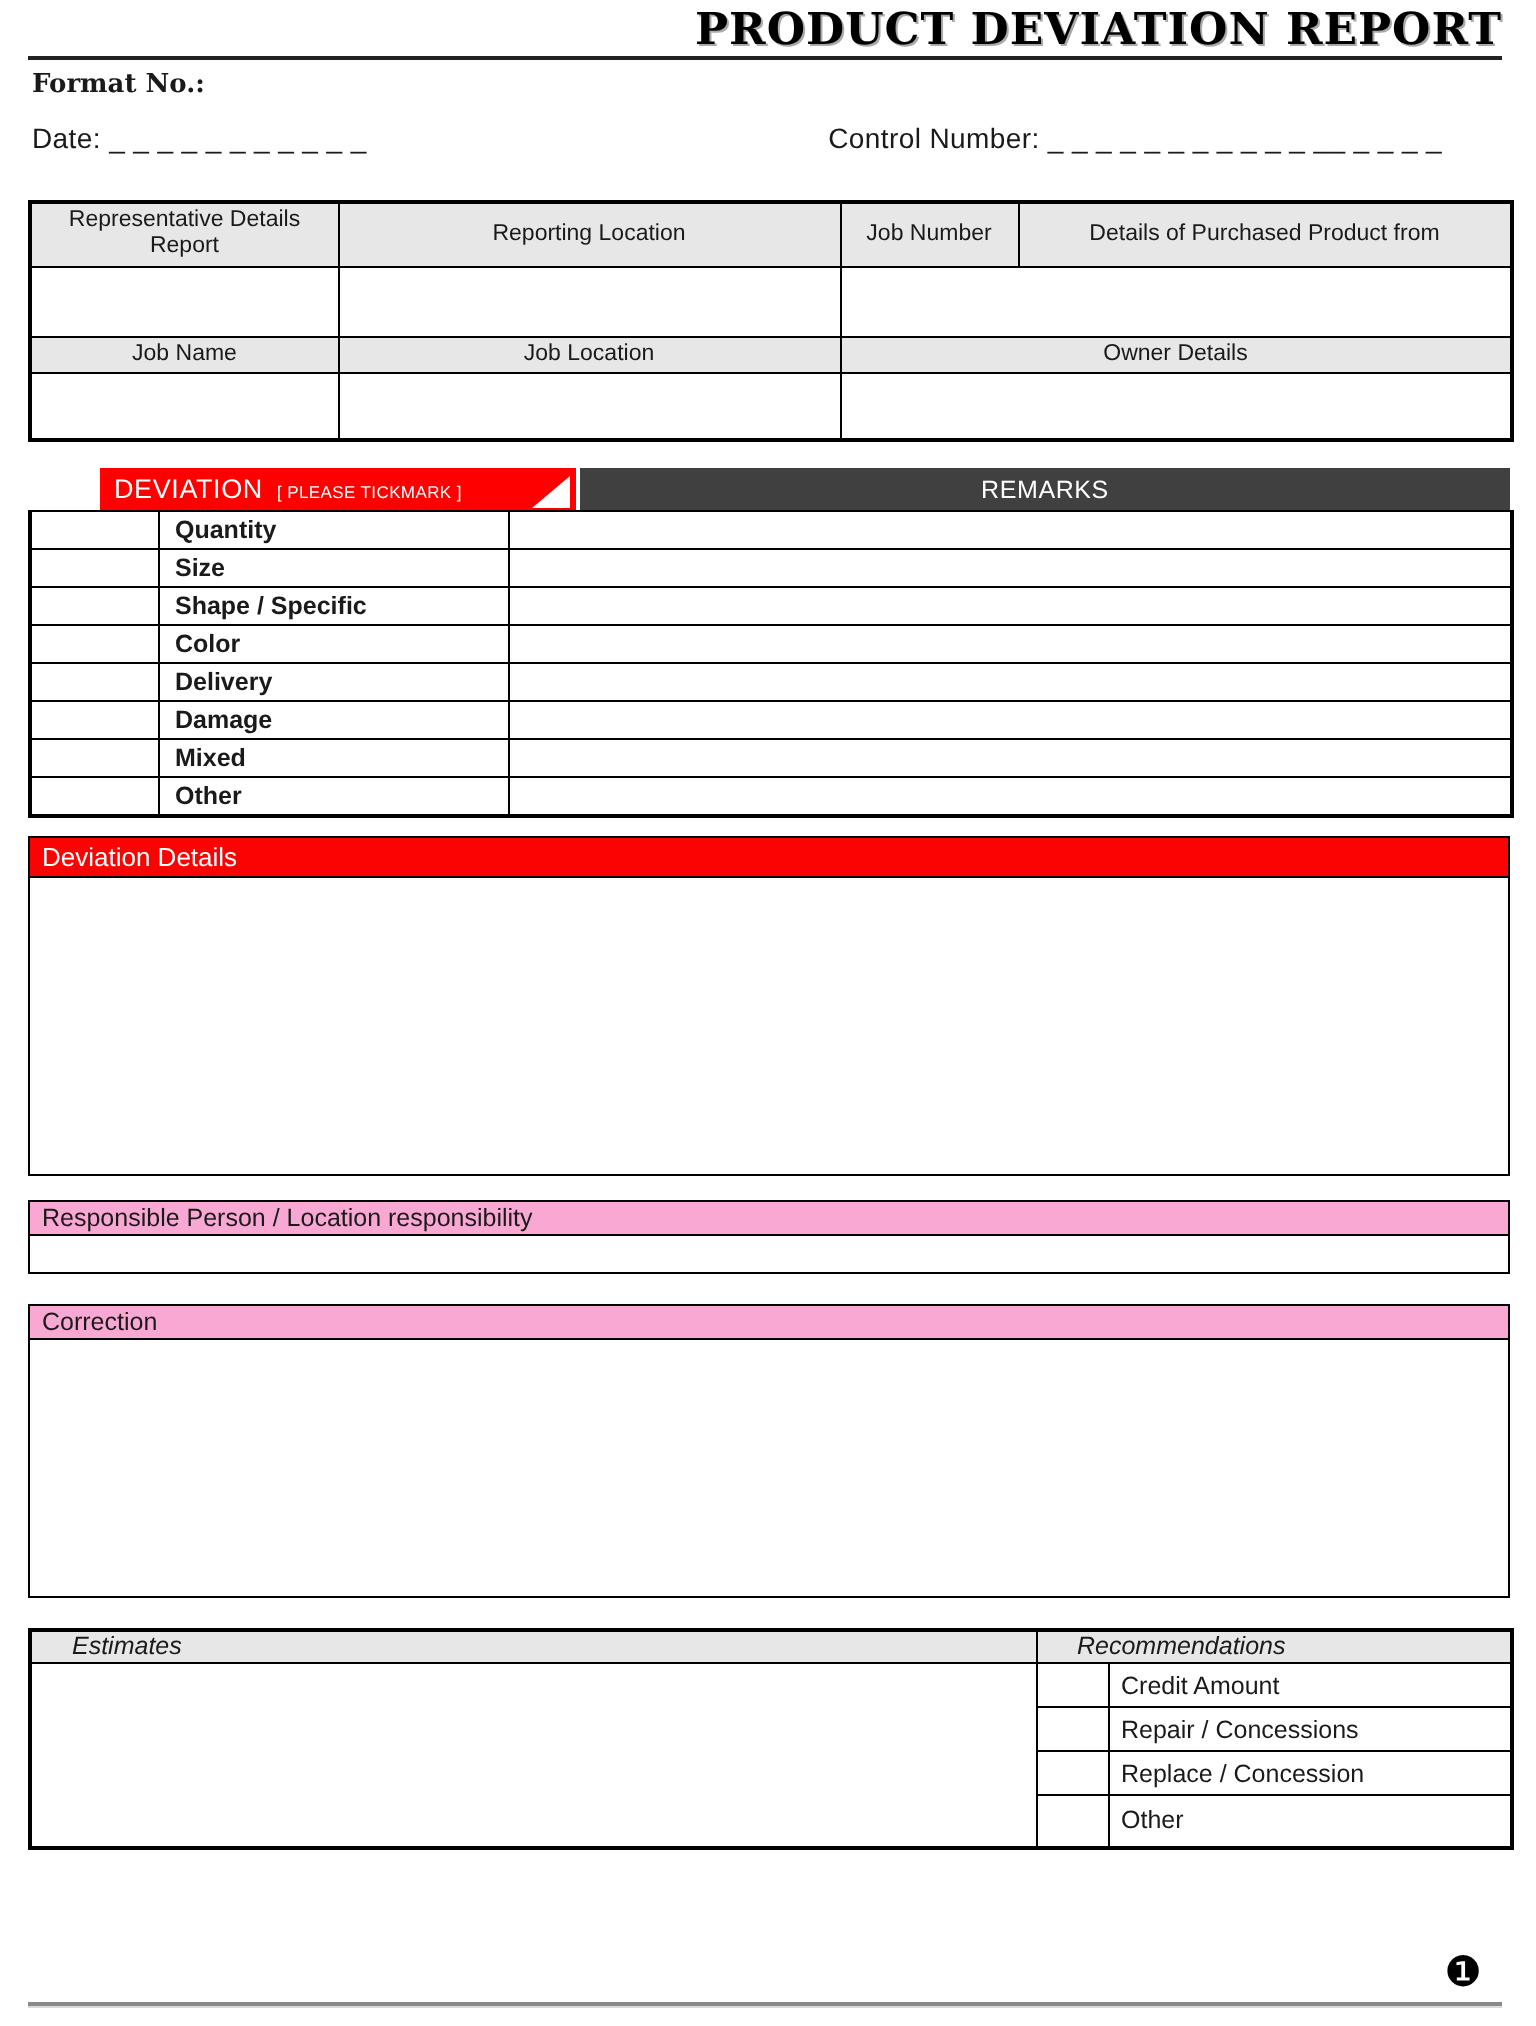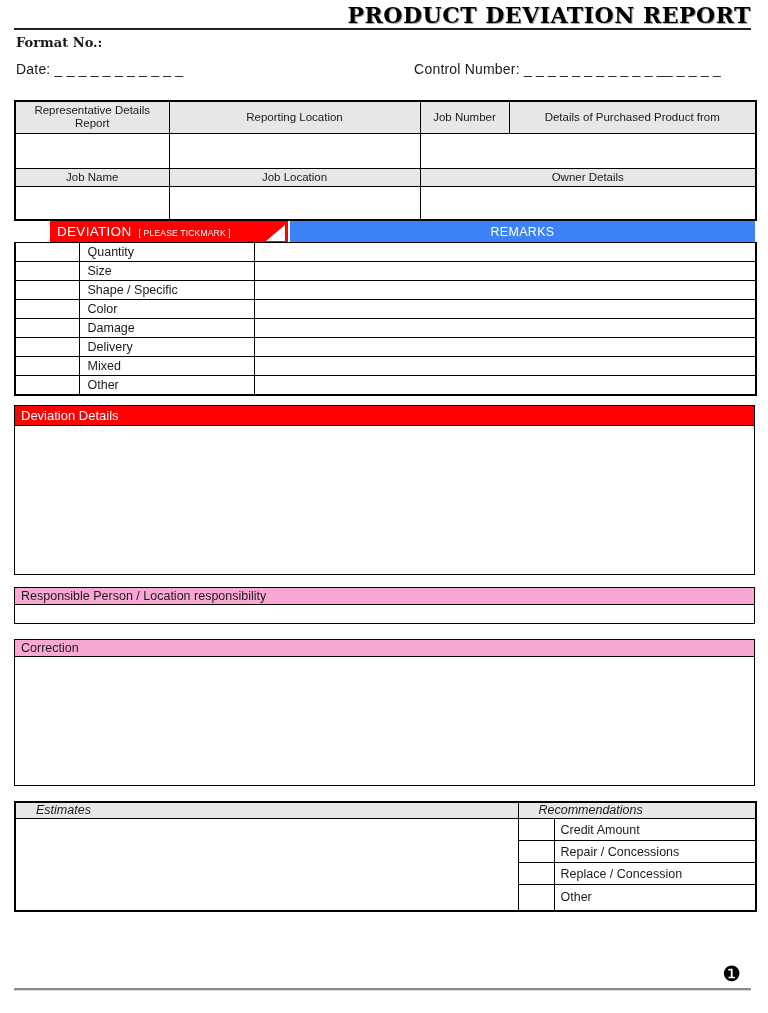--- a/index.html
+++ b/index.html
@@ -38,42 +38,42 @@
 
   
   table { border-collapse:collapse; table-layout:fixed; width:741px; }
   th, td { border:1px solid #000; font-weight:normal; overflow:hidden; }
   .hdr { background:#e7e7e7; text-align:center; font-size:11.5px; line-height:13px; }
 
   .info-table { margin-top:23px; border:2px solid #000; }
   .info-table th, .info-table td { border:1px solid #000; }
 
   
-  .dev-bar { display:flex; width:741px; height:21px; background:#fff;padding-left:36px; }
+  .dev-bar { display:flex; margin-top:13px; width:741px; height:21px; background:#fff;padding-left:36px; }
   .dev-bar-left {
     width:238px; background:#fe0000; color:#fff;
     display:flex; align-items:center; position:relative;
     padding-left:7px;
   }
   .dev-bar-left .big { font-size:13.5px; letter-spacing:.3px; }
   .dev-bar-left .small { font-size:8.5px; margin-left:7px; padding-top:2px; letter-spacing:.2px; }
   .tri {
     position:absolute; right:3px; bottom:1px;
     width:0; height:0;
     border-bottom:16px solid #fff;
     border-left:19px solid transparent;
   }
   .dev-bar-right {
-    flex:1; margin-left:2px; background:#3b82f6; color:#fff;
+    flex:1; margin-left:2px; background:#404040; color:#fff;
     display:flex; align-items:center; justify-content:center;
     font-size:12.5px; letter-spacing:.3px;
   }
   .dev-table { border:2px solid #000; border-top:1px solid #000; }
   .dev-table td { height:19px; border:1.5px solid #000; }
-  .dev-table td.lbl { font-size:12.5px; padding-left:8px; }
+  .dev-table td.lbl { font-size:12.5px; padding-left:8px;font-weight:bold; }
 
   
   .sect { margin-top:9px; border:1.5px solid #000; width:741px; }
   .sect-bar-red {
     background:#fb0303; color:#fff; font-size:13px;
     height:20px; line-height:19px; padding-left:6px;
     border-bottom:1px solid #000;
   }
   .sect-bar-gray {
     background:#f9a8d4; color:#1a1a1a; font-size:12.5px;
@@ -179,26 +179,26 @@
       <td class="lbl">Shape / Specific</td>
       <td></td>
     </tr>
     <tr>
       <td></td>
       <td class="lbl">Color</td>
       <td></td>
     </tr>
     <tr>
       <td></td>
+      <td class="lbl">Delivery</td>
+      <td></td>
+    </tr>
+    <tr>
+      <td></td>
       <td class="lbl">Damage</td>
-      <td></td>
-    </tr>
-    <tr>
-      <td></td>
-      <td class="lbl">Delivery</td>
       <td></td>
     </tr>
     <tr>
       <td></td>
       <td class="lbl">Mixed</td>
       <td></td>
     </tr>
     <tr>
       <td></td>
       <td class="lbl">Other</td>

